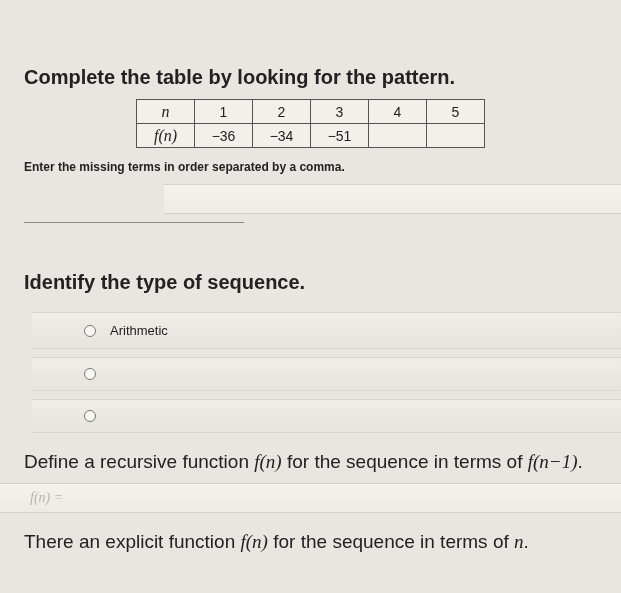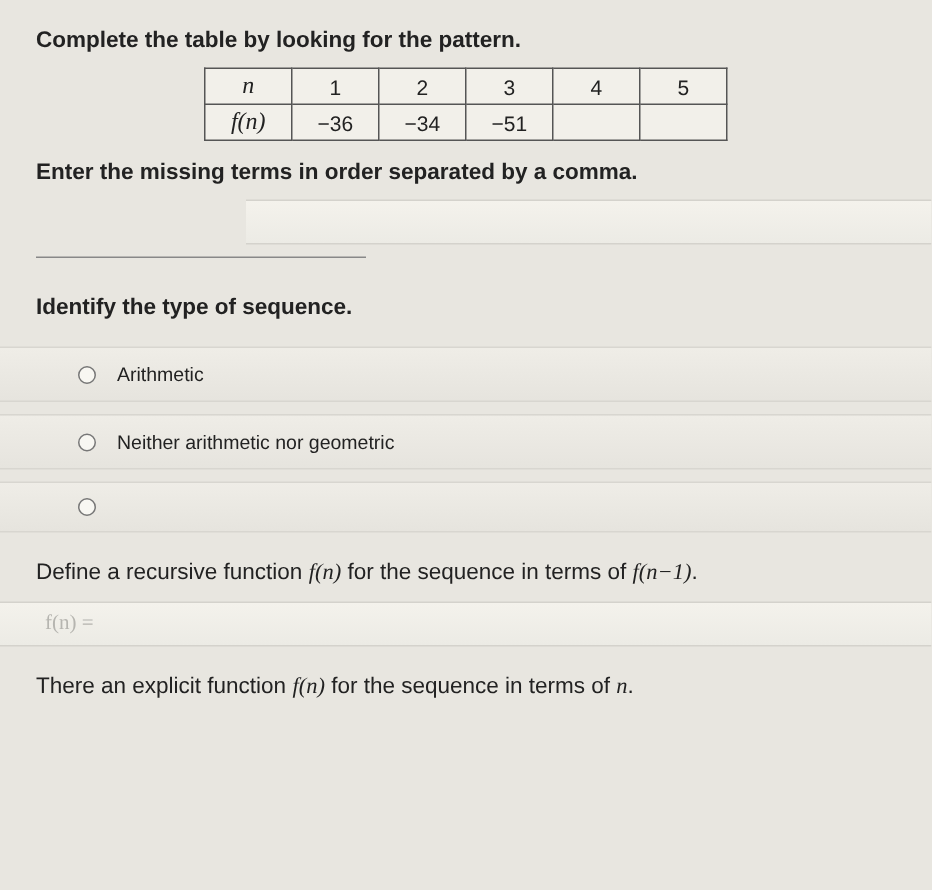--- a/index.html
+++ b/index.html
@@ -7,82 +7,83 @@
     width: 621px;
     height: 593px;
     background: #e8e6e0;
     font-family: Arial, Helvetica, sans-serif;
     font-size: 14px;
     color: #222;
     padding: 18px 24px;
     position: relative;
   }
   .bold { font-weight: bold; }
-  .section-title { font-size: 15px; margin-bottom: 10px; }
+  .section-title { font-size: 20px; margin-bottom: 10px; margin-top: 48px; }
   .table-wrap { display: flex; justify-content: center; margin: 8px 0 12px 0; }
   table.seq {
     border-collapse: collapse;
     background: #f2f0ea;
   }
   table.seq td {
     border: 1px solid #555;
     width: 58px;
     height: 24px;
     text-align: center;
     font-size: 14px;
   }
   table.seq td.hdr { font-style: italic; font-family: 'Times New Roman', serif; font-size: 16px; }
-  .instr { font-size: 15px; margin-bottom: 10px; }
+  .instr { font-size: 12px; margin-bottom: 10px; }
   .answer-row {
     height: 30px;
     background: linear-gradient(#f4f2ec,#ecebe5);
     border-top: 1px solid #d4d2cc;
     border-bottom: 1px solid #d4d2cc;
     margin-left: 140px;
     margin-right: -24px;
     margin-bottom: 8px;
   }
   .hr-line {
     border: none;
     border-bottom: 1px solid #888;
     width: 220px;
     margin: 8px 0 24px 0;
   }
-  .options { margin: 18px -24px 18px -24px; }
+  .options { margin: 18px -24px 18px -24px; padding-left: 32px; }
   .opt {
     display: flex;
     align-items: center;
     gap: 14px;
     padding: 10px 52px;
     background: linear-gradient(#efede7,#e6e4de);
     border-top: 1px solid #d8d6d0;
     border-bottom: 1px solid #d8d6d0;
     margin-bottom: 8px;
     font-size: 13px;
   }
   .radio {
     width: 12px; height: 12px;
     border: 1.5px solid #777;
     border-radius: 50%;
     flex: 0 0 auto;
     background: #f8f7f2;
   }
-  .define { font-size: 15px; margin: 10px 0 10px 0; }
+  .define { font-size: 19px; margin: 10px 0 10px 0; }
   .fn { font-family: 'Times New Roman', serif; font-style: italic; }
   .input-row {
     height: 30px;
     background: linear-gradient(#f4f2ec,#ecebe5);
     border-top: 1px solid #d4d2cc;
     border-bottom: 1px solid #d4d2cc;
     margin: 0 -24px 18px -24px;
     padding-left: 30px;
     display: flex;
     align-items: center;
     color: #b6b5b0;
     font-family: 'Times New Roman', serif;
+    font-style: italic;
     font-size: 14px;
   }
 </style>
 </head>
 <body>
 
 <div class="bold section-title">Complete the table by looking for the pattern.</div>
 
 <div class="table-wrap">
   <table class="seq">
@@ -112,21 +113,20 @@
 <hr class="hr-line">
 
 <div class="bold section-title">Identify the type of sequence.</div>
 <div class="options">
   <div class="opt">
     <span class="radio"></span>
     <span>Arithmetic</span>
   </div>
   <div class="opt">
     <span class="radio"></span>
-    <span>Neither arithmetic nor geometric</span>
   </div>
   <div class="opt">
     <span class="radio"></span>
   </div>
 </div>
 
 <div class="define">
   <span>Define a recursive function </span><span class="fn">f(n)</span><span> for the sequence in terms of </span><span class="fn">f(n−1)</span><span>.</span>
 </div>
 <div class="input-row">

